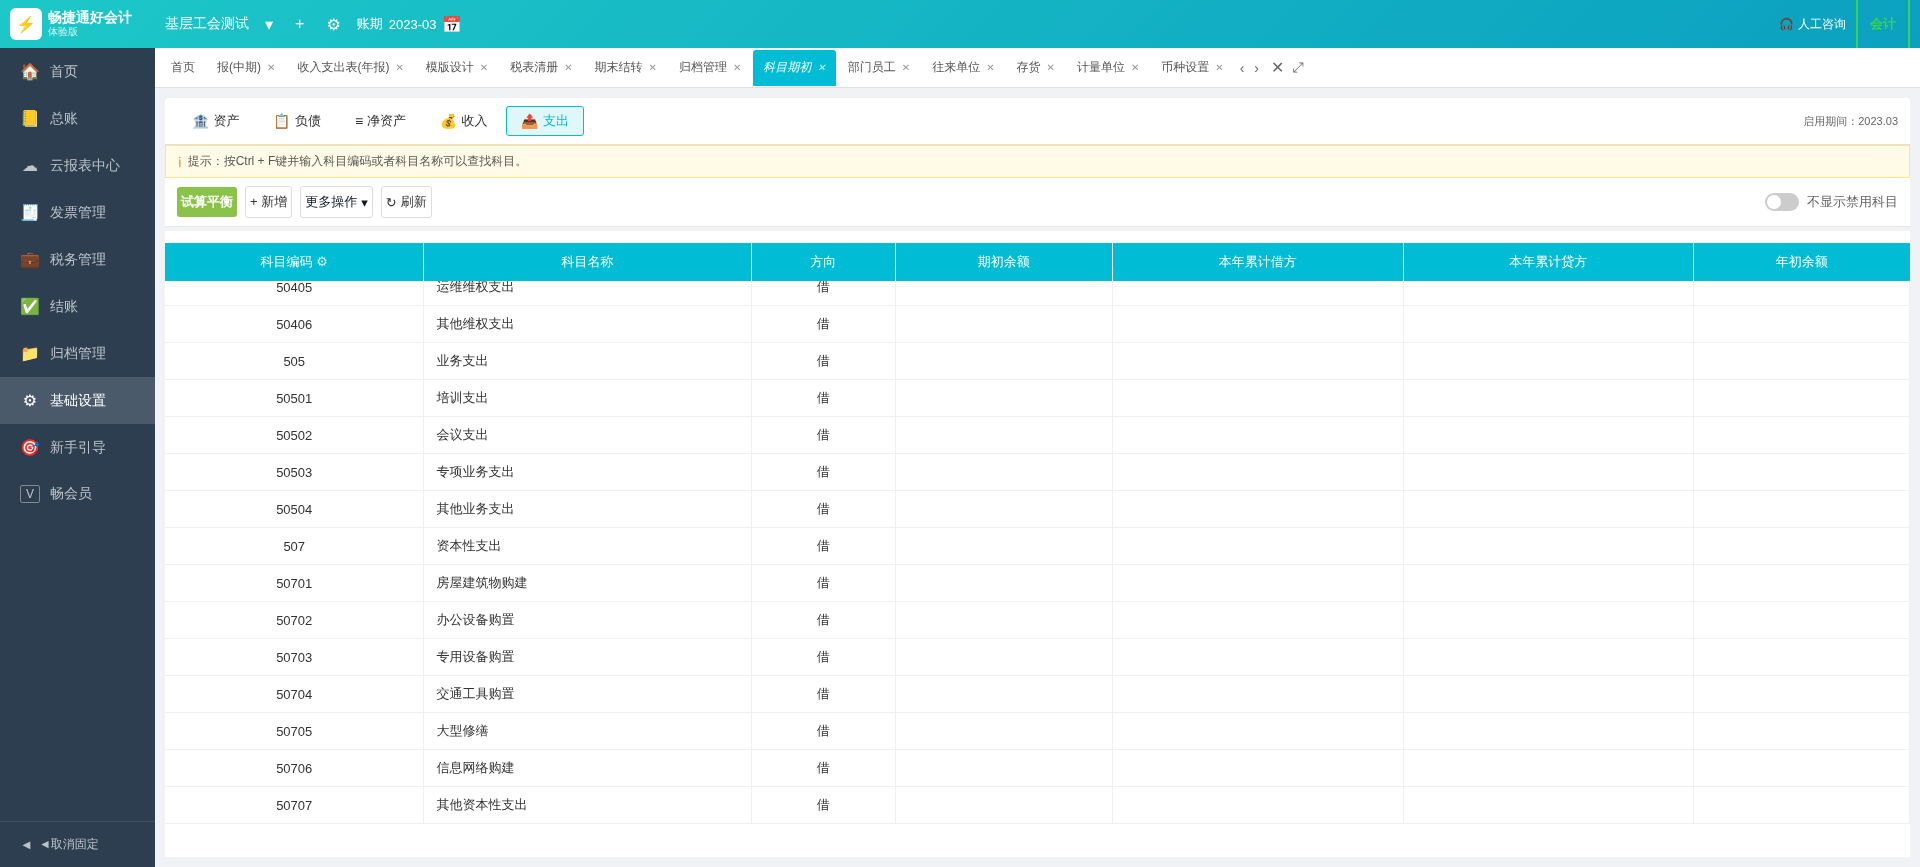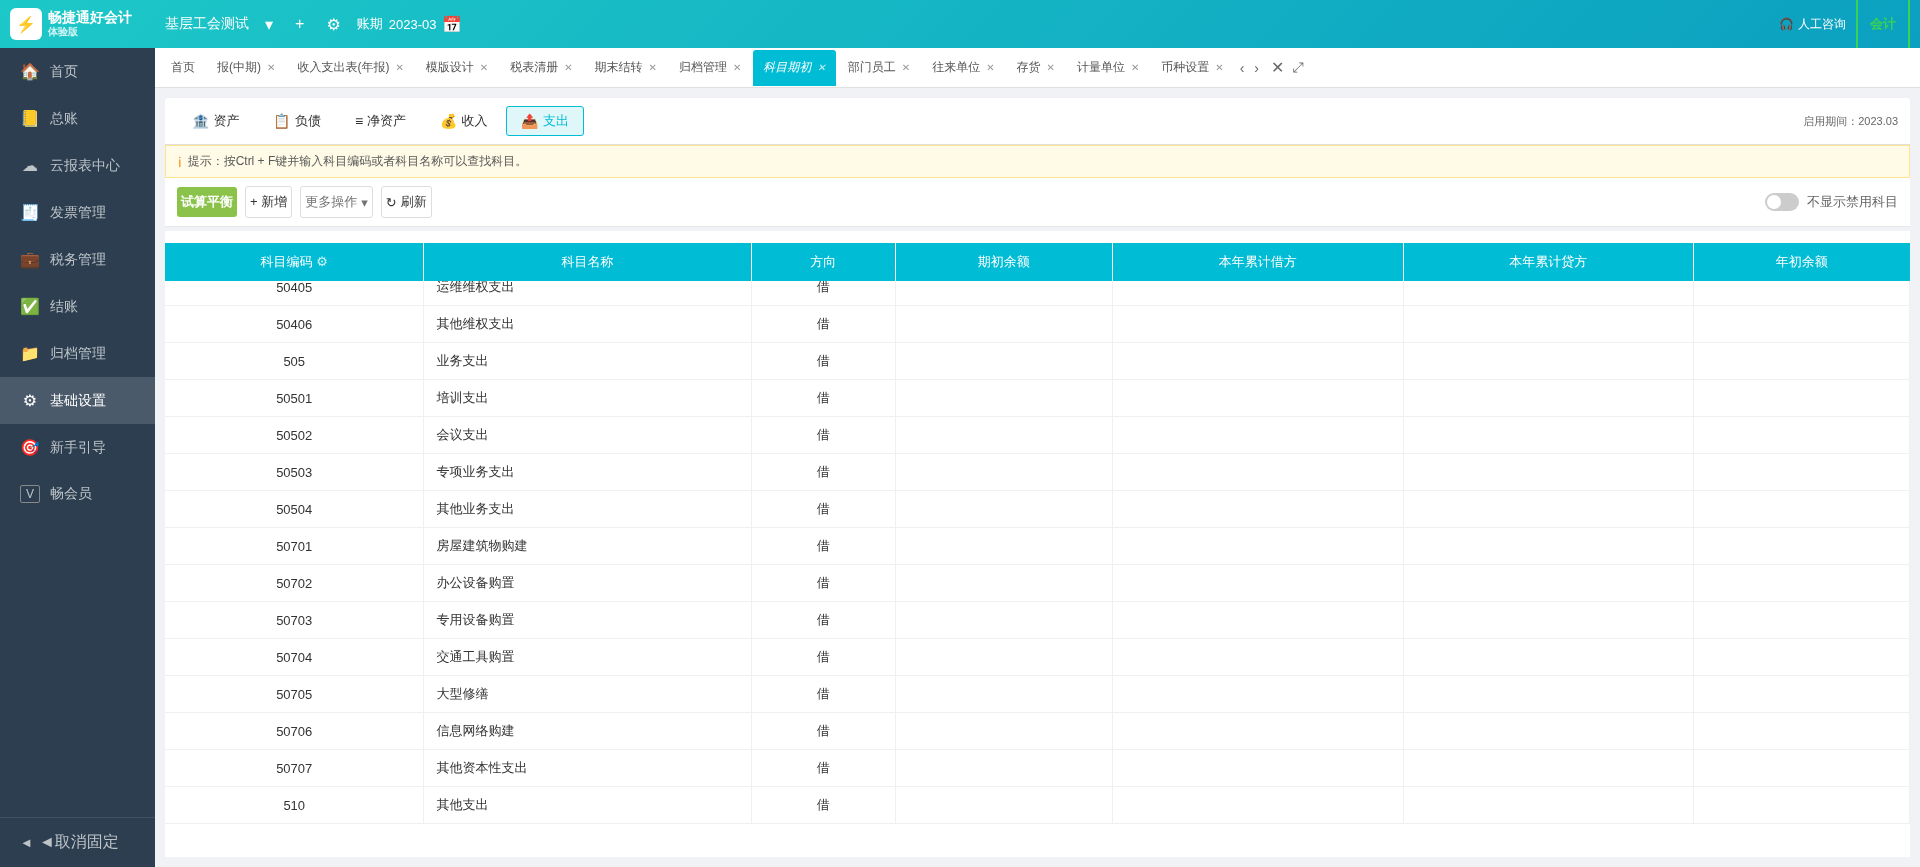--- a/index.html
+++ b/index.html
@@ -26,21 +26,21 @@
       background: white;
       border-radius: 6px;
       display: flex;
       align-items: center;
       justify-content: center;
       font-size: 16px;
       color: #0ba0c0;
       font-weight: bold;
     }
     .logo-text { color: white; font-size: 14px; font-weight: bold; line-height: 1.2; }
-    .logo-sub { color: rgba(255,255,255,0.8); font-size: 10px; font-weight: bold; }
+    .logo-sub { color: rgba(255,255,255,0.8); font-size: 10px; }
 
     .header-center {
       flex: 1;
       display: flex;
       align-items: center;
       gap: 10px;
     }
     .company-name {
       color: white;
       font-size: 14px;
@@ -266,21 +266,21 @@
       color: white;
       font-weight: bold;
     }
     .btn-add {
       background: none;
       color: #333;
       border: 1px solid #ddd;
     }
     .btn-more {
       background: none;
-      color: #737373;
+      color: #0f172a;
       border: 1px solid #ddd;
     }
     .btn-refresh {
       background: none;
       color: #333;
       border: 1px solid #ddd;
     }
     .toggle-area {
       margin-left: auto;
       display: flex;
@@ -437,21 +437,21 @@
     <div class="sidebar-item">
       <span class="s-icon">🎯</span>
       <span>新手引导</span>
     </div>
     <div class="sidebar-item">
       <span class="s-icon" style="font-size:12px;border:1px solid #888;border-radius:2px;padding:1px 3px;">V</span>
       <span>畅会员</span>
     </div>
     <div class="sidebar-bottom">
       <span>◄</span>
-      <span style="font-size:16px;">◄取消固定</span>
+      <span style="font-size:12px;">◄取消固定</span>
     </div>
   </div>
 
   <div class="content-area">
 
     <div class="tab-bar">
       <div class="tab-item">
         <span>首页</span>
       </div>
       <div class="tab-item">
@@ -633,20 +633,29 @@
               <tr>
       <td class="code-cell">50504</td>
       <td>    其他业务支出</td>
       <td>借</td>
       <td></td>
       <td></td>
       <td></td>
       <td></td>
     </tr>
               <tr>
+      <td class="code-cell">507</td>
+      <td>资本性支出</td>
+      <td>借</td>
+      <td></td>
+      <td></td>
+      <td></td>
+      <td></td>
+    </tr>
+              <tr>
       <td class="code-cell">50701</td>
       <td>    房屋建筑物购建</td>
       <td>借</td>
       <td></td>
       <td></td>
       <td></td>
       <td></td>
     </tr>
               <tr>
       <td class="code-cell">50702</td>
@@ -695,28 +704,19 @@
     </tr>
               <tr>
       <td class="code-cell">50707</td>
       <td>    其他资本性支出</td>
       <td>借</td>
       <td></td>
       <td></td>
       <td></td>
       <td></td>
     </tr>
-              <tr>
-      <td class="code-cell">510</td>
-      <td>其他支出</td>
-      <td>借</td>
-      <td></td>
-      <td></td>
-      <td></td>
-      <td></td>
-    </tr>
             </tbody>
         </table>
       </div>
 
     </div>
   </div>
 </div>
 
 </body></html>

